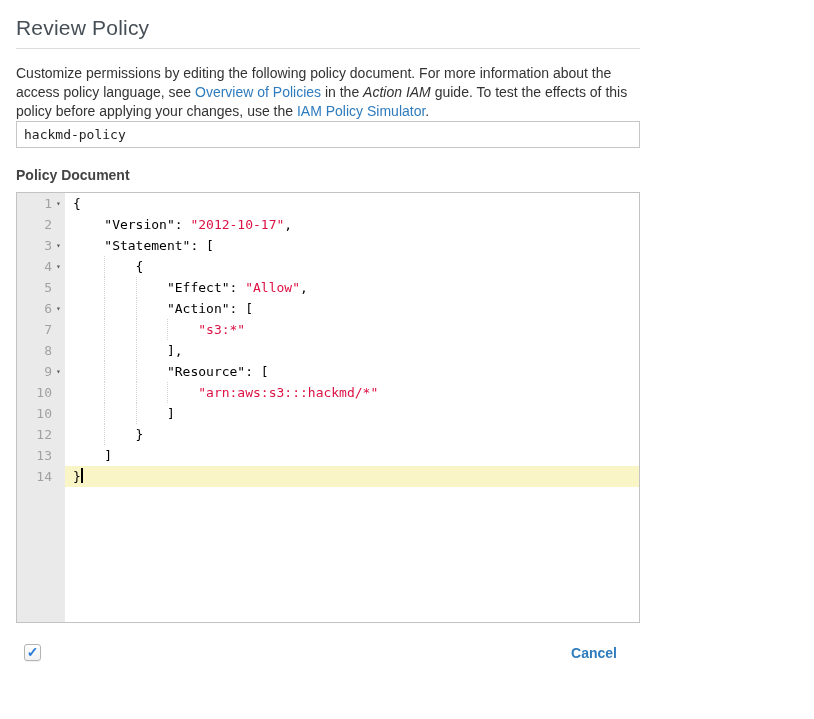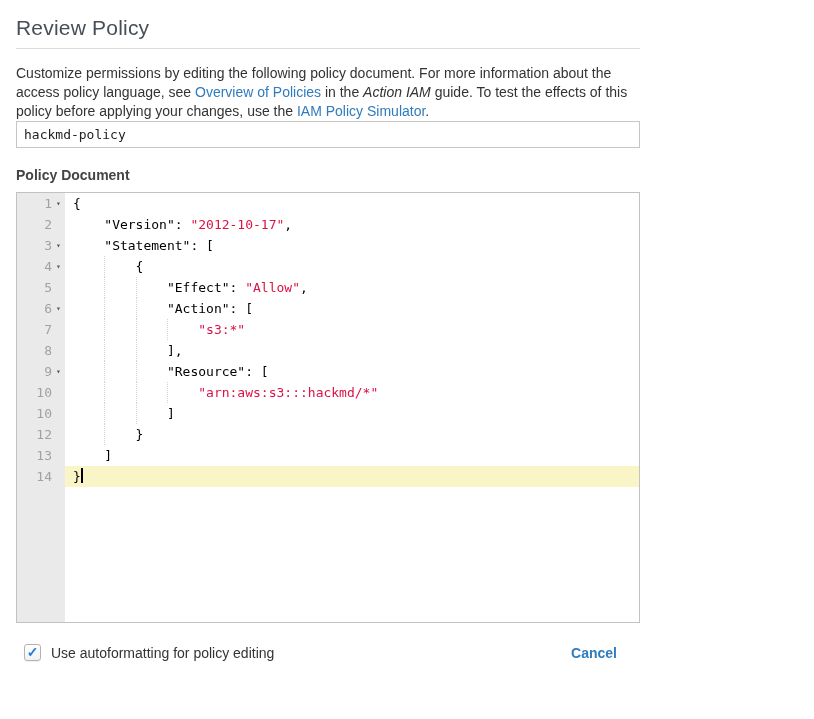--- a/index.html
+++ b/index.html
@@ -281,20 +281,19 @@
         </div>
         <div class="code-cell"><span class="seg-plain">}</span><span class="cursor"></span></div>
       </div>
     </div>
 
   <div class="footer">
     <div class="autoformat">
       <span class="checkbox">
           <span class="check">✓</span>
         </span>
-      <span class="autoformat-label">Use autoformatting for policy editing</span>
     </div>
     <div class="actions">
       <a class="cancel-link">Cancel</a>
     </div>
   </div>
 
 </div>
 
 </body></html>

